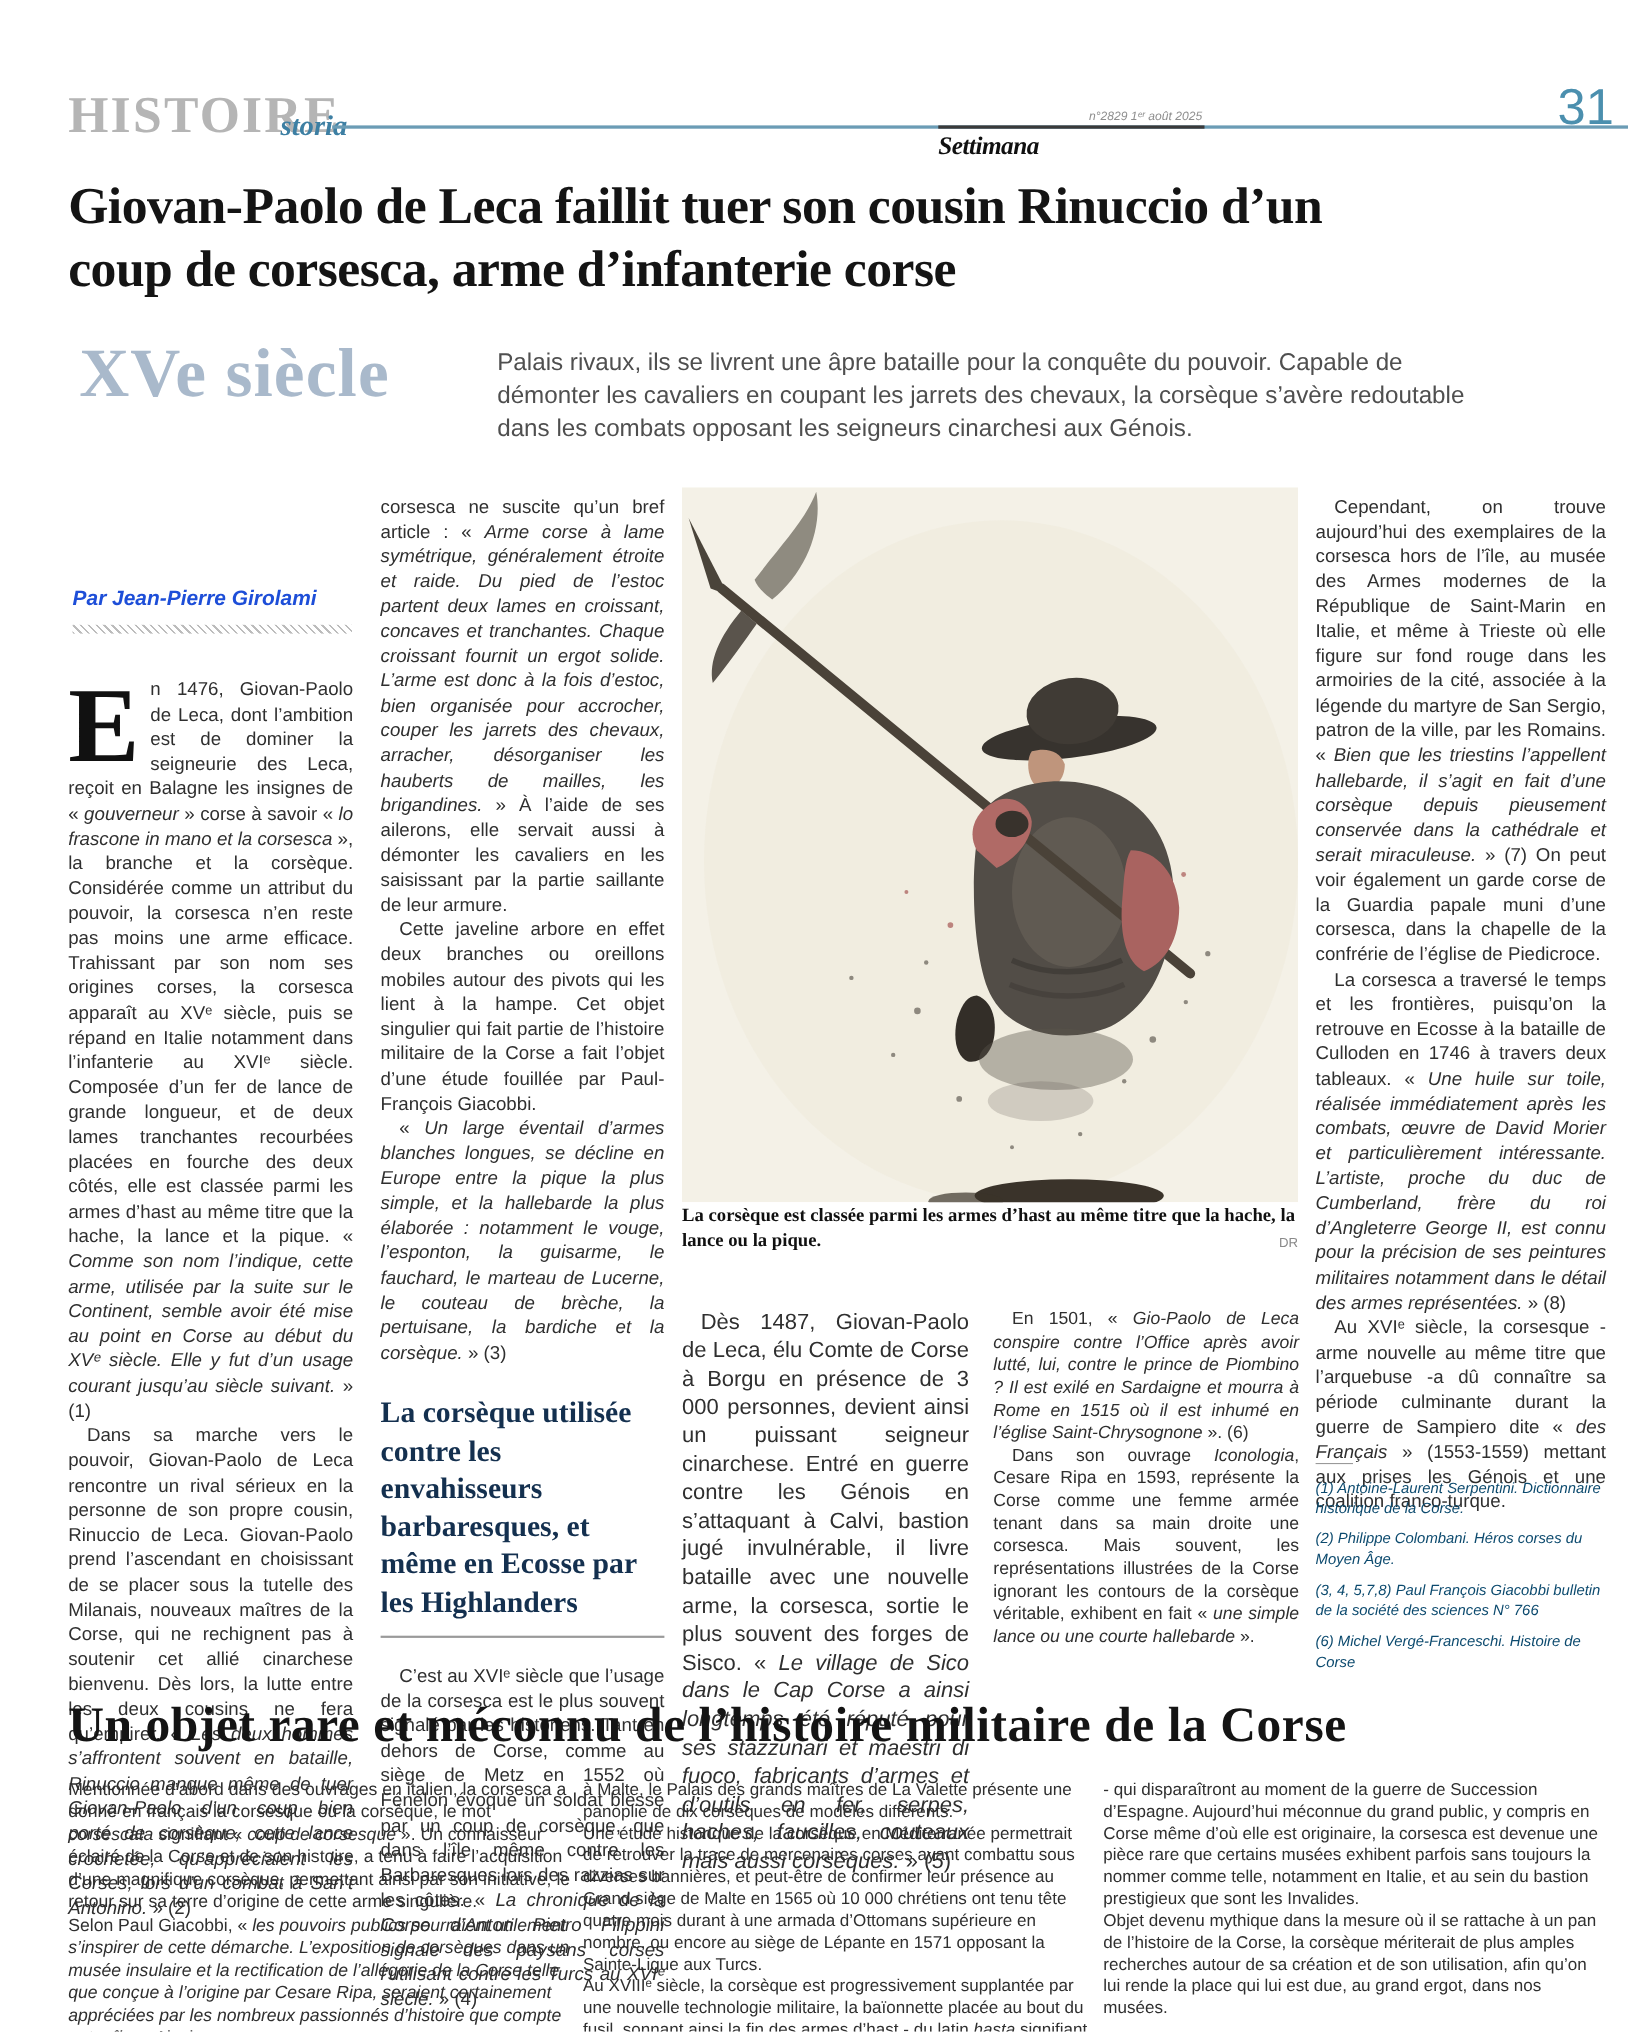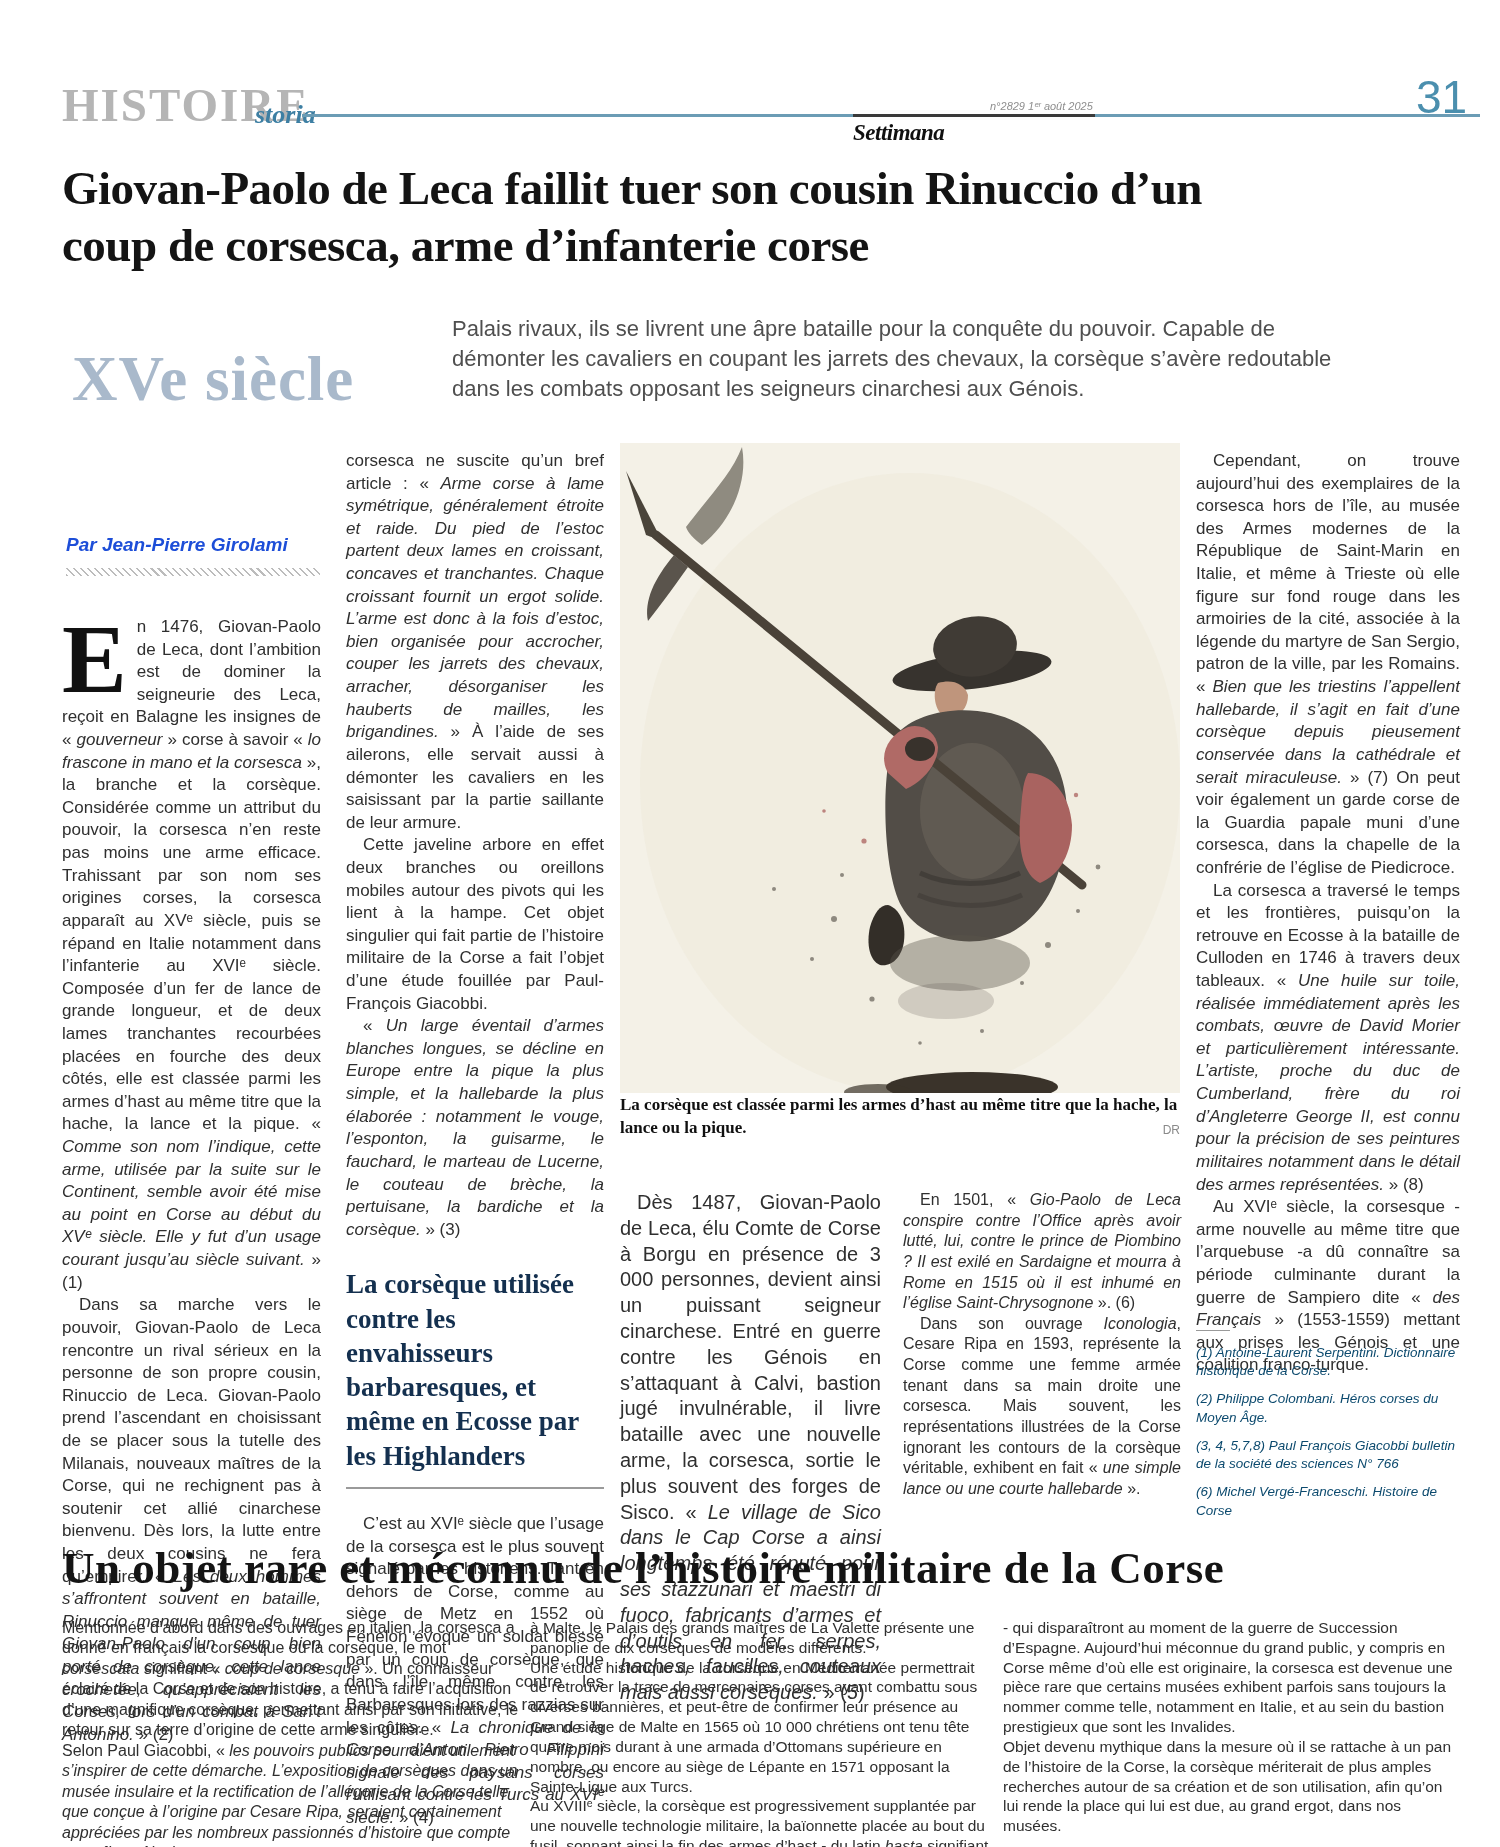--- a/index.html
+++ b/index.html
@@ -17,21 +17,21 @@
   #masthead{left:853px;top:90px;font-family:"Liberation Serif",serif;font-size:23px;font-weight:bold;
             font-style:italic;color:#101010;letter-spacing:-0.5px;margin-top:30px;}
   #masthead-underline{left:853px;top:114px;width:242px;height:3px;background:#3a3a3a;}
   #issue-info{left:990px;top:100px;font-size:11px;font-style:italic;color:#8e8e8e;}
   #page-number{left:1416px;top:70px;font-size:46px;color:#4b8fae;}
 
   
   #headline{left:62px;top:160px;width:1245px;font-family:"Liberation Serif",serif;font-size:47px;
             font-weight:bold;color:#141414;line-height:1.21;letter-spacing:-0.5px;}
   #kicker{left:72px;top:303px;font-family:"Liberation Serif",serif;font-size:63px;font-weight:bold;
-          color:#a9b9cb;letter-spacing:1px;margin-top:40px;}
+          color:#a9b9cb;letter-spacing:1px;}
   #standfirst{left:452px;top:314px;width:908px;font-size:22px;color:#4f4f4f;line-height:1.36;}
 
   
   #byline{left:66px;top:534px;font-size:19px;font-style:italic;font-weight:bold;color:#1d4ed8;}
   #byline-rule{left:66px;top:568px;width:254px;height:8px;
                background:repeating-linear-gradient(45deg,#bcbcbc 0,#bcbcbc 1.5px,transparent 1.5px,transparent 5px);}
 
   
   .bodycol{font-size:17px;line-height:1.33;color:#2f2f2f;text-align:justify;}
   .paras p{margin:0;text-indent:17px;}

